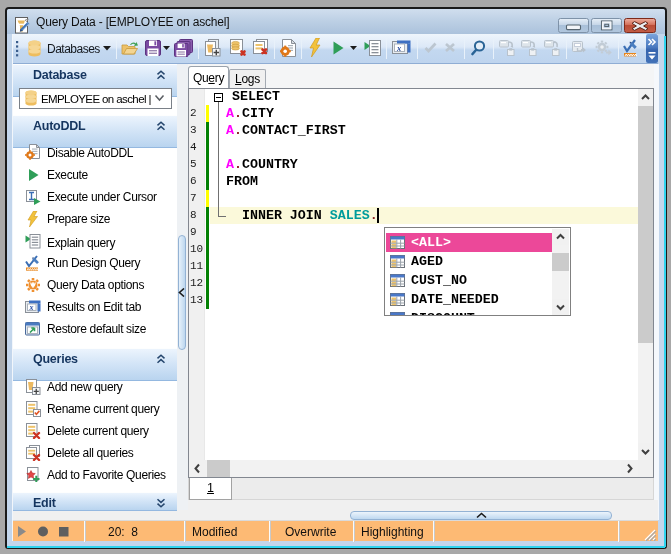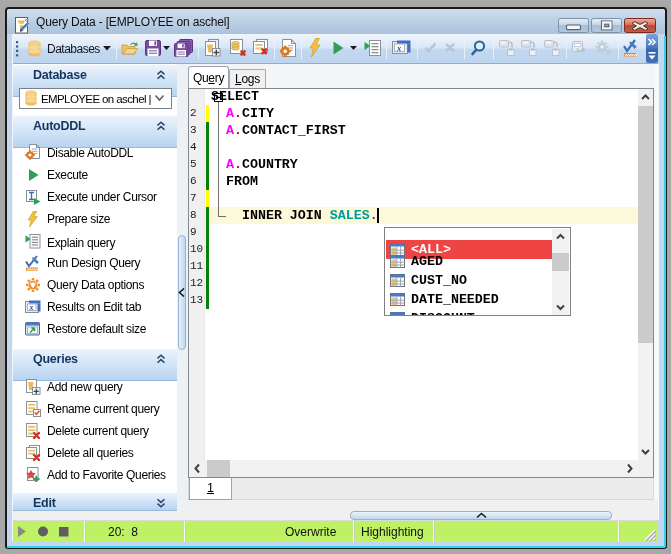--- a/index.html
+++ b/index.html
@@ -33,21 +33,21 @@
 .codeline{font-family:"Liberation Mono",monospace;font-size:13.3px;font-weight:bold;line-height:17px;white-space:pre;color:#000}
 .sym{color:#8b2222}
 .mag{color:#ff00ff}.teal{color:#009c9c}.blu{color:#0000ff}
 .sb-track{background:#f2f2f2}
 .sb-btn{background:#f1f1f1}
 .sb-thumb{background:#cbcbcb}
 .popup{left:384px;top:227px;width:187px;height:89px;background:#ffffff;border:1px solid #808080;z-index:30}
 .prow{left:1px;width:167px;height:19px;font-family:"Liberation Mono",monospace;font-weight:bold;font-size:13.3px;color:#000}
 .prow .ptxt{position:absolute;left:25px;top:2px}
 .hpill{left:350px;top:511px;width:262px;height:9px;background:linear-gradient(180deg,#ecf4fc,#bed8f0);border:1px solid #93b2d4;border-radius:4px}
-.statusbar{left:13px;top:520px;width:645px;height:21px;background:#bef264;border-top:1px solid #dadada}
+.statusbar{left:13px;top:520px;width:645px;height:21px;background:#fdba74;border-top:1px solid #dadada}
 .scell{top:0px;height:21px;border-right:1px solid #c9c9c9;box-shadow:inset -1px 0 0 #fbfbfb}
 .scell span{position:absolute;top:3.5px;font-size:12px;color:#101010;white-space:nowrap}
 .gap-bottom{left:13px;top:500px;width:645px;height:20px;background:#f0f0f0}
 u{text-decoration:underline}
 </style>
 </head>
 <body>
 <div class="frame"></div>
 <div class="cyanR"></div>
 <div class="cyanB"></div>
@@ -590,21 +590,21 @@
   <div class="cbar" style="top:16px;background:#ffff00"></div>
   <div class="cbar" style="top:33px;height:68px;background:#048104"></div>
   <div class="cbar" style="top:101px;background:#ffff00"></div>
   <div class="cbar" style="top:118px;height:102px;background:#048104"></div>
   <div class="cline"></div>
 
   <div style="left:24.5px;top:4px;width:9px;height:9px;background:#fff;border:1px solid #000"></div>
   <div style="left:26.5px;top:8px;width:5px;height:1.2px;background:#000"></div>
   <div style="left:28.6px;top:13px;width:1.2px;height:114px;background:#707070"></div>
   <div style="left:28.6px;top:126.5px;width:8px;height:1.2px;background:#707070"></div>
-  <div class="codeline" style="left:22px;top:-1px">SELECT</div>
+  <div class="codeline" style="left:43px;top:-1px">SELECT</div>
   <div class="codeline" style="left:37px;top:16px"><span class="mag">A</span><span class="sym">.</span>CITY</div>
   <div class="codeline" style="left:37px;top:33px"><span class="mag">A</span><span class="sym">.</span>CONTACT_FIRST</div>
   <div class="codeline" style="left:37px;top:67px"><span class="mag">A</span><span class="sym">.</span>COUNTRY</div>
   <div class="codeline" style="left:37px;top:84px">FROM</div>
   <div class="codeline" style="left:37px;top:118px">  INNER JOIN <span class="teal">SALES</span><span class="sym">.</span></div>
   <div style="left:188px;top:119px;width:2px;height:15px;background:#000"></div>
 
   <div class="sb-track" style="left:449px;top:0px;width:15px;height:371px"></div>
   <div class="sb-btn" style="left:449px;top:0px;width:15px;height:17px">
       <svg width="15" height="17">
@@ -630,21 +630,21 @@
         <path d="M7 4.5 L10.5 8.5 L7 12.5" stroke="#404040" stroke-width="2" fill="none"></path>
       </svg>
     </div>
   <div style="left:449px;top:371px;width:15px;height:17px;background:#f0f0f0"></div>
 </div>
 
 <div style="left:188px;top:478px;width:466px;height:22px;background:#ececec;border:1px solid #d6d6d6;border-top:none"></div>
 <div style="left:189px;top:478px;width:43px;height:22px;background:#ffffff;border:1px solid #a2a2a2;border-top:none;text-align:center;font-size:12.5px;padding-top:3px"><u>1</u></div>
 
 <div class="popup">
-  <div class="prow" style="top:12px;background:#ef4444;color:#fff">
+  <div class="prow" style="top:5px;background:#ec4899;color:#fff">
     <svg style="position:absolute;left:4px;top:3px" width="15" height="13">
         <rect x="0.5" y="0.5" width="14" height="12" fill="#ffffff" stroke="#6a7078"></rect>
         <rect x="0.5" y="0.5" width="14" height="3" fill="#4a78c8"></rect>
         <g fill="#eec36a">
           <rect x="1.5" y="4.5" width="4.5" height="2.4"></rect>
           <rect x="1.5" y="7.6" width="4.5" height="2.4"></rect>
           <rect x="1.5" y="10.2" width="4.5" height="2"></rect>
         </g>
         <g stroke="#9aa2aa" stroke-width="1">
           <line x1="6.8" y1="3.5" x2="6.8" y2="12.5"></line>
@@ -739,20 +739,23 @@
   <div class="scell" style="left:0px;width:73px">
     <svg style="position:absolute;left:5px;top:5px" width="60" height="11">
         <path d="M0 0 L8 5.5 L0 11 Z" fill="#8a8a8a"></path>
         <circle cx="25" cy="5.5" r="5" fill="#5f5f5f"></circle>
         <rect x="41" y="1" width="9.5" height="9.5" fill="#5f5f5f"></rect>
       </svg>
   </div>
   <div class="scell" style="left:73px;width:100px">
       <span style="left:22px">20:&nbsp;&nbsp;8</span>
     </div>
+  <div class="scell" style="left:173px;width:85px">
+      <span style="left:6px">Modified</span>
+    </div>
   <div class="scell" style="left:258px;width:84px">
       <span style="left:14px">Overwrite</span>
     </div>
   <div class="scell" style="left:342px;width:80px">
       <span style="left:6px">Highlighting</span>
     </div>
   <div class="scell" style="left:580px;width:27px"></div>
   <div class="scell" style="left:607px;width:38px;border-right:none;box-shadow:none">
     <svg style="position:absolute;right:2px;top:6px" width="14" height="14">
         <g stroke="#ffffff" stroke-width="1.2">

